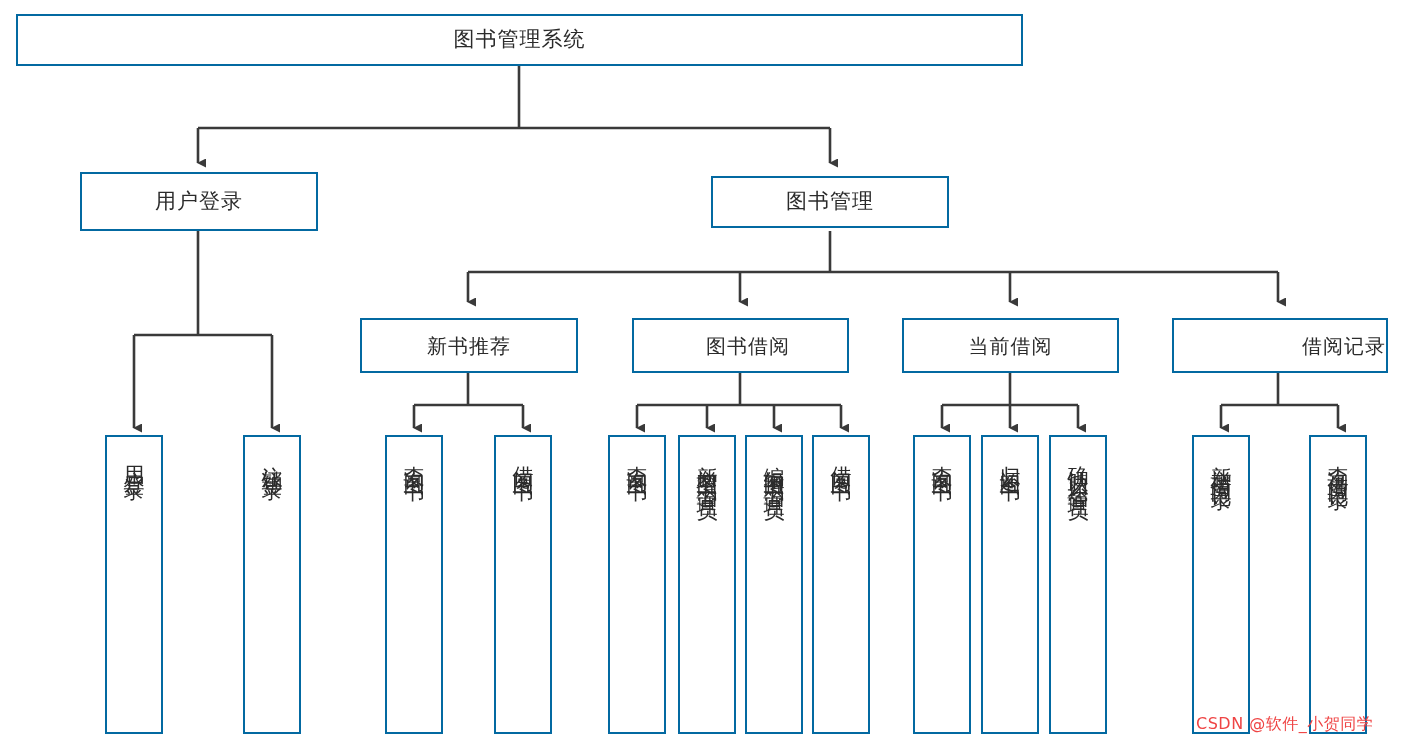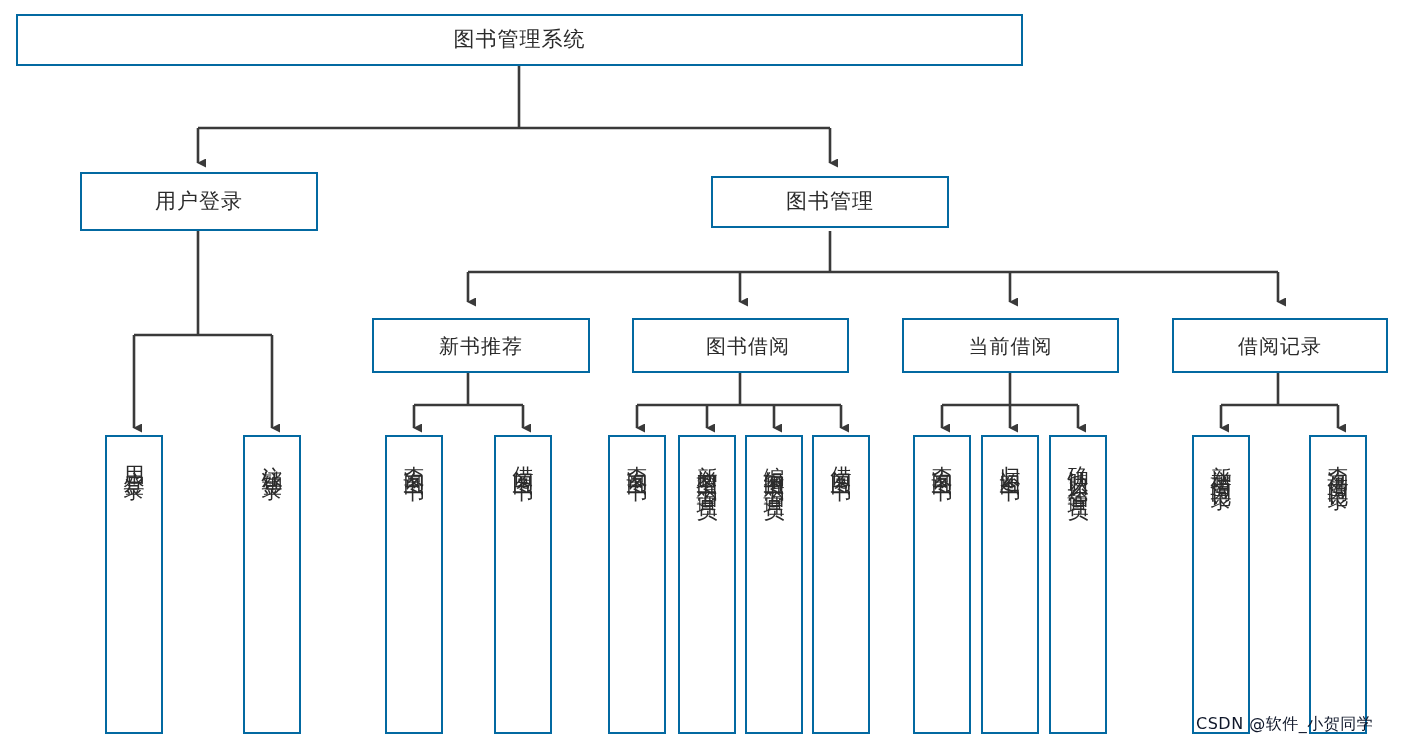--- a/index.html
+++ b/index.html
@@ -41,21 +41,21 @@
     text-orientation:upright;
     font-size:21px;
     letter-spacing:5px;
     line-height:1.05;
     white-space:nowrap;
   }
   .watermark{
     position:absolute;
     left:1196px; top:714px;
     font-size:16px;
-    color:#0f172a;
+    color:#ef4444;
     letter-spacing:0.5px;
     white-space:nowrap;
   }
 </style>
 </head>
 <body>
 
 <div id="canvas">
 
   <svg class="lines" viewBox="0 0 1405 747">
@@ -112,30 +112,30 @@
     <span class="lbl">图书管理系统</span>
   </div>
 
   <div class="node lvl1" style="left:80px;top:172px;width:238px;height:59px;">
     <span class="lbl">用户登录</span>
   </div>
   <div class="node lvl1" style="left:711px;top:176px;width:238px;height:52px;">
     <span class="lbl">图书管理</span>
   </div>
 
-  <div class="node lvl2" style="left:360px;top:318px;width:218px;height:55px;margin-left:12px;">
+  <div class="node lvl2" style="left:360px;top:318px;width:218px;height:55px;">
     <span class="lbl">新书推荐</span>
   </div>
   <div class="node lvl2" style="left:632px;top:318px;width:217px;height:55px;padding-left:15px;">
     <span class="lbl">图书借阅</span>
   </div>
   <div class="node lvl2" style="left:902px;top:318px;width:217px;height:55px;">
     <span class="lbl">当前借阅</span>
   </div>
-  <div class="node lvl2" style="left:1172px;top:318px;width:216px;height:55px;">
+  <div class="node lvl2" style="left:1172px;top:318px;width:216px;height:55px;justify-content:flex-end;">
     <span class="lbl">借阅记录</span>
   </div>
 
   <div class="node leaf" style="left:105px;top:435px;width:58px;height:299px;">
     <span class="lbl">用户登录</span>
   </div>
   <div class="node leaf" style="left:243px;top:435px;width:58px;height:299px;">
     <span class="lbl">注销登录</span>
   </div>
 

